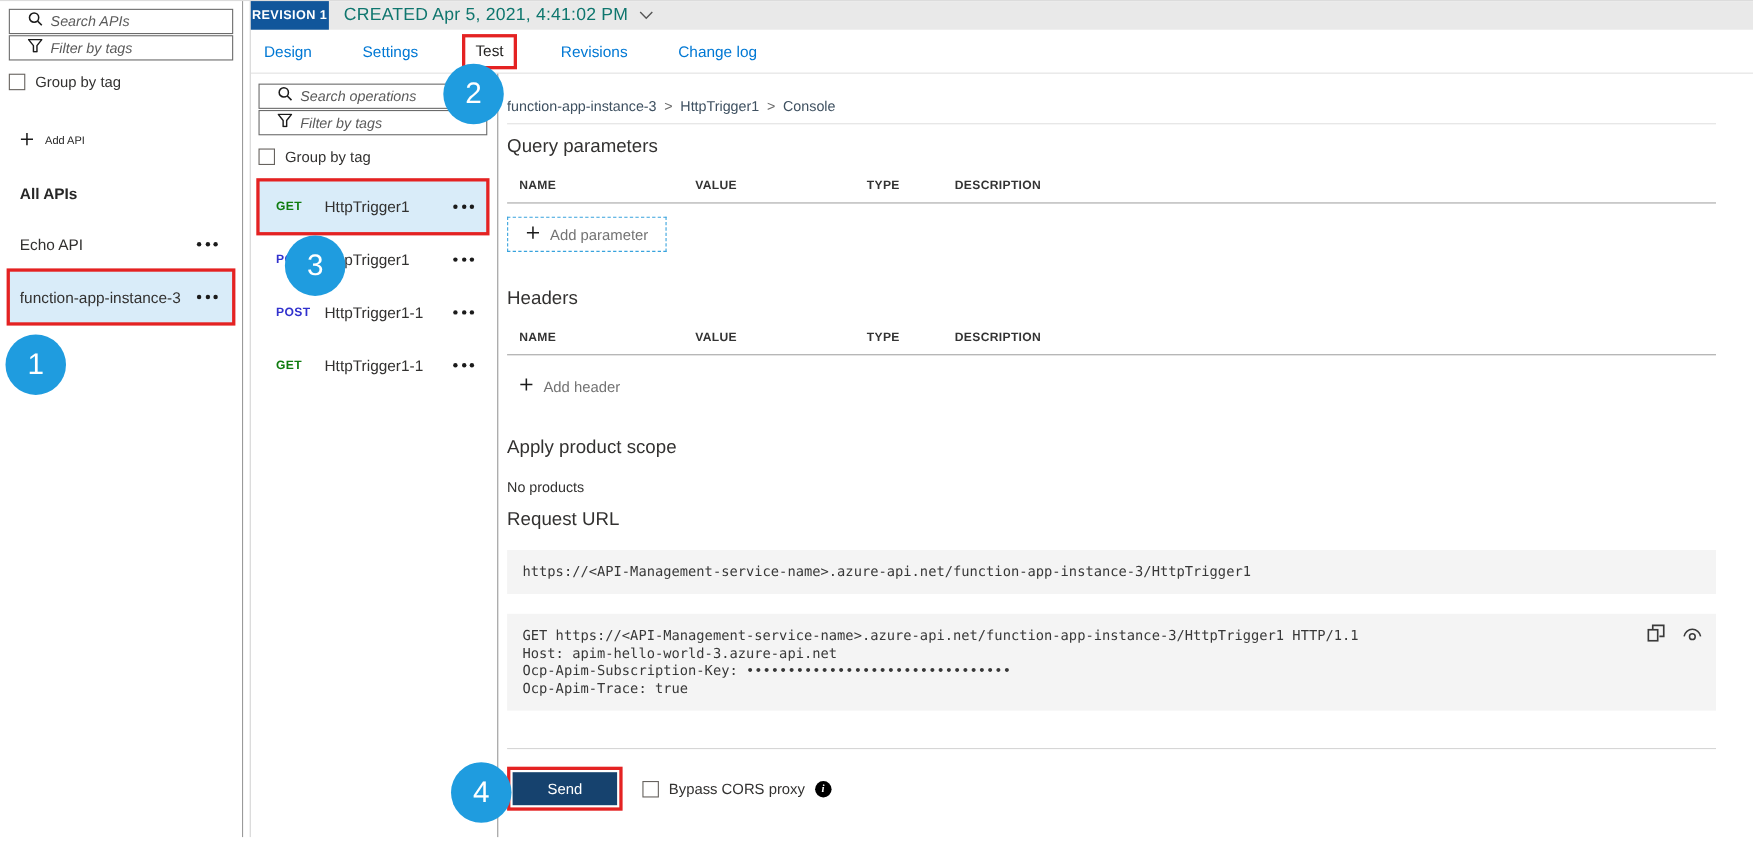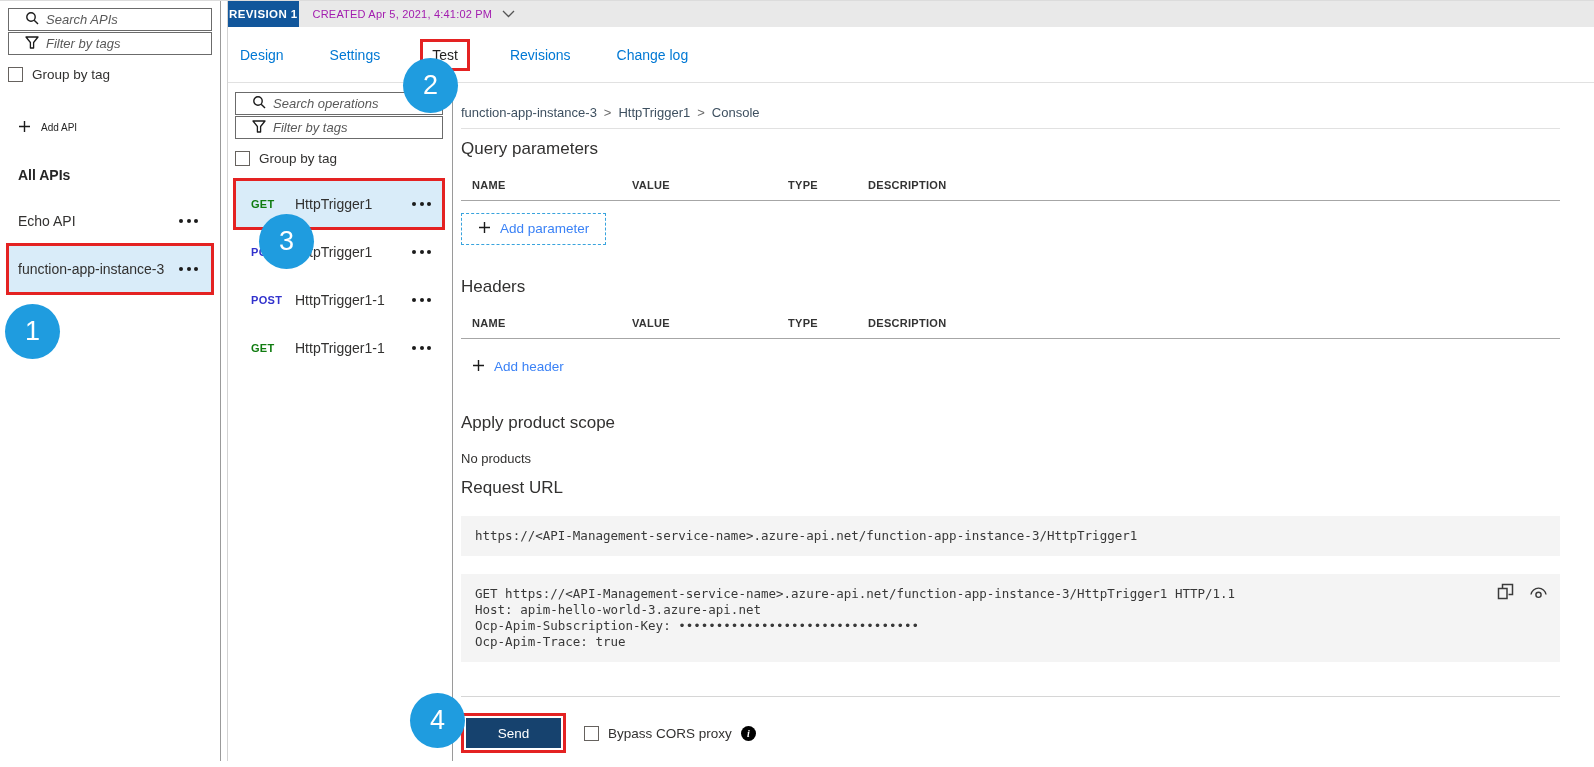--- a/index.html
+++ b/index.html
@@ -24,23 +24,23 @@
   .apilist{margin-top:14px}
   .apirow{display:flex;align-items:center;height:48px;padding:0 12px 0 10px;font-size:14px;color:#323130}
   .apirow.selected{background:var(--selected_row);outline:3px solid var(--highlight_red);outline-offset:-1px}
   .dots{display:flex;gap:3.5px;margin-left:auto;cursor:pointer;padding:4px 2px}
   .dots i{width:4px;height:4px;border-radius:50%;background:#1b1b1b;display:block}
 
   
   .right{flex:1;margin-left:6px;border-left:1px solid #d4d4d4;display:flex;flex-direction:column;min-width:0}
   .revbar{height:26px;background:#e9e9e9;display:flex;align-items:center;flex:none}
   .revbadge{height:26px;background:var(--revision_badge);color:#fff;font-size:11.5px;font-weight:700;letter-spacing:.4px;display:flex;align-items:center;padding:0 1px}
-  .revcreated{font-size:11px;color:#a21caf;margin-left:14px;letter-spacing:.2px}
+  .revcreated{font-size:16px;color:#0f766e;margin-left:14px;letter-spacing:.2px}
   .revchev{margin-left:10px;display:flex;align-items:center;cursor:pointer}
-  .tabsrow{height:56px;display:flex;align-items:center;padding-left:12px;gap:46px;border-bottom:1px solid #e1e1e1;flex:none}
+  .tabsrow{height:40px;display:flex;align-items:center;padding-left:12px;gap:46px;border-bottom:1px solid #e1e1e1;flex:none}
   .tab{font-size:14px;color:var(--accent);cursor:pointer}
   .hl-box{border:3px solid var(--highlight_red);padding:4px 9px;margin:0 -6px}
   .tab.active{color:#201f1e}
 
   .contentrow{display:flex;flex:1;min-height:0}
 
   
   .opscol{width:225px;border-right:1px solid #9a9a9a;padding:9px 9px 0 7px;flex:none}
   .opslist{margin-top:14px}
   .oprow{display:flex;align-items:center;height:48px;padding:0 10px 0 16px}
@@ -50,21 +50,21 @@
   .opname{font-size:14px;color:#323130}
 
   
   .main{flex:1;padding:0 34px 0 8px;min-width:0}
   .breadcrumb{height:46px;border-bottom:1px solid #e1e1e1;display:flex;align-items:center;padding-top:14px;font-size:13px;color:#3e5060}
   .breadcrumb .sep{padding:0 7px;color:#6b6b6b}
   .bc-link{cursor:pointer}
   h2.section{font-size:17px;font-weight:400;color:#323130}
   .qp-title{margin-top:10px}
   .thead{display:grid;grid-template-columns:160px 156px 80px 1fr;padding:0 0 9px 11px;border-bottom:1px solid #a6a6a6;font-size:11px;font-weight:700;color:#333;letter-spacing:.3px;margin-top:20px}
-  .addbtn{display:inline-flex;align-items:flex-start;gap:9px;margin-top:12px;padding:7px 16px;font-size:13.5px;color:#3b82f6;cursor:pointer;background:#fff;border:1px dashed transparent}
+  .addbtn{display:inline-flex;align-items:center;gap:9px;margin-top:12px;padding:7px 16px;font-size:13.5px;color:#737373;cursor:pointer;background:#fff;border:1px dashed transparent}
   .addbtn.focused{border:1px dashed #38a3dd}
   .hdr-title{margin-top:32px}
   .addbtn.plain{padding:7px 4px;margin-left:6px}
   .scope-title{margin-top:30px}
   .empty-text{margin-top:18px;font-size:13px;color:#323130}
   .url-title{margin-top:12px}
   .graybox{margin-top:18px;background:#f4f4f4;padding:12px 14px;font-family:"DejaVu Sans Mono","Liberation Mono",monospace;font-size:12.5px;color:#383838;line-height:16px;white-space:pre;overflow:hidden}
   .http-title{margin-top:18px}
   .codebox{position:relative;margin-top:16px}
   .codetools{position:absolute;right:12px;top:9px;display:flex;gap:15px;align-items:center}

